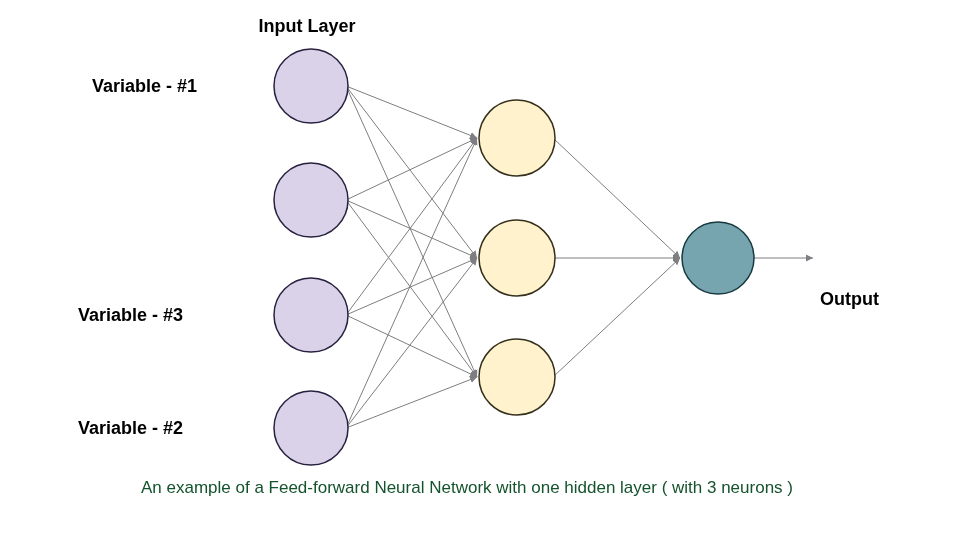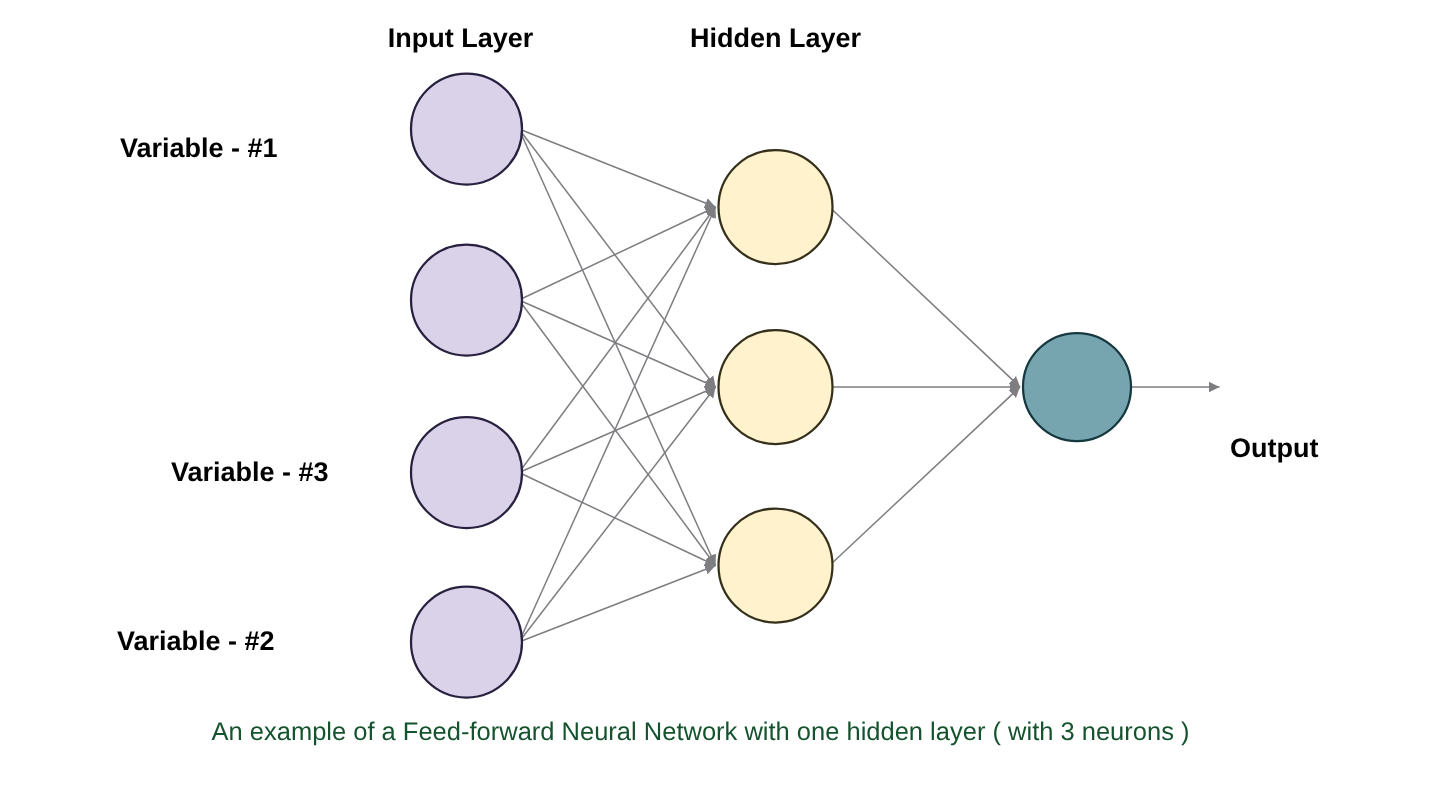--- a/index.html
+++ b/index.html
@@ -94,23 +94,22 @@
         <circle cx="311" cy="315" r="37" fill="#D9D2E9" stroke="#28203F" stroke-width="1.5"></circle>
         <circle cx="311" cy="428" r="37" fill="#D9D2E9" stroke="#28203F" stroke-width="1.5"></circle>
         <circle cx="517" cy="138" r="38" fill="#FFF2CC" stroke="#35301B" stroke-width="1.5"></circle>
         <circle cx="517" cy="258" r="38" fill="#FFF2CC" stroke="#35301B" stroke-width="1.5"></circle>
         <circle cx="517" cy="377" r="38" fill="#FFF2CC" stroke="#35301B" stroke-width="1.5"></circle>
         <circle cx="718" cy="258" r="36" fill="#76A5AF" stroke="#16393F" stroke-width="1.5"></circle>
       </g>
   </svg>
 
   <div class="layer-header" style="left: 307px; top: 26px;">Input Layer</div>
-  <div class="layer-header" style="left: 517px; top: 26px;">Hidden Layer</div>
 
-  <div class="var-label" style="left: 80px; top: 86px; margin-top: 13px;">Variable - #1</div>
-  <div class="var-label" style="left: 78px; top: 315px; margin-left: 36px;">Variable - #3</div>
+  <div class="var-label" style="left: 92px; top: 86px;">Variable - #1</div>
+  <div class="var-label" style="left: 78px; top: 315px;">Variable - #3</div>
   <div class="var-label" style="left: 78px; top: 428px;">Variable - #2</div>
 
   <div class="output-text" style="left: 820px; top: 259px;">Output</div>
 
   <div class="caption" style="left: 467px; top: 488px;">An example of a Feed-forward Neural Network with one hidden layer ( with 3 neurons )</div>
 
 </div>
 
 </body></html>

